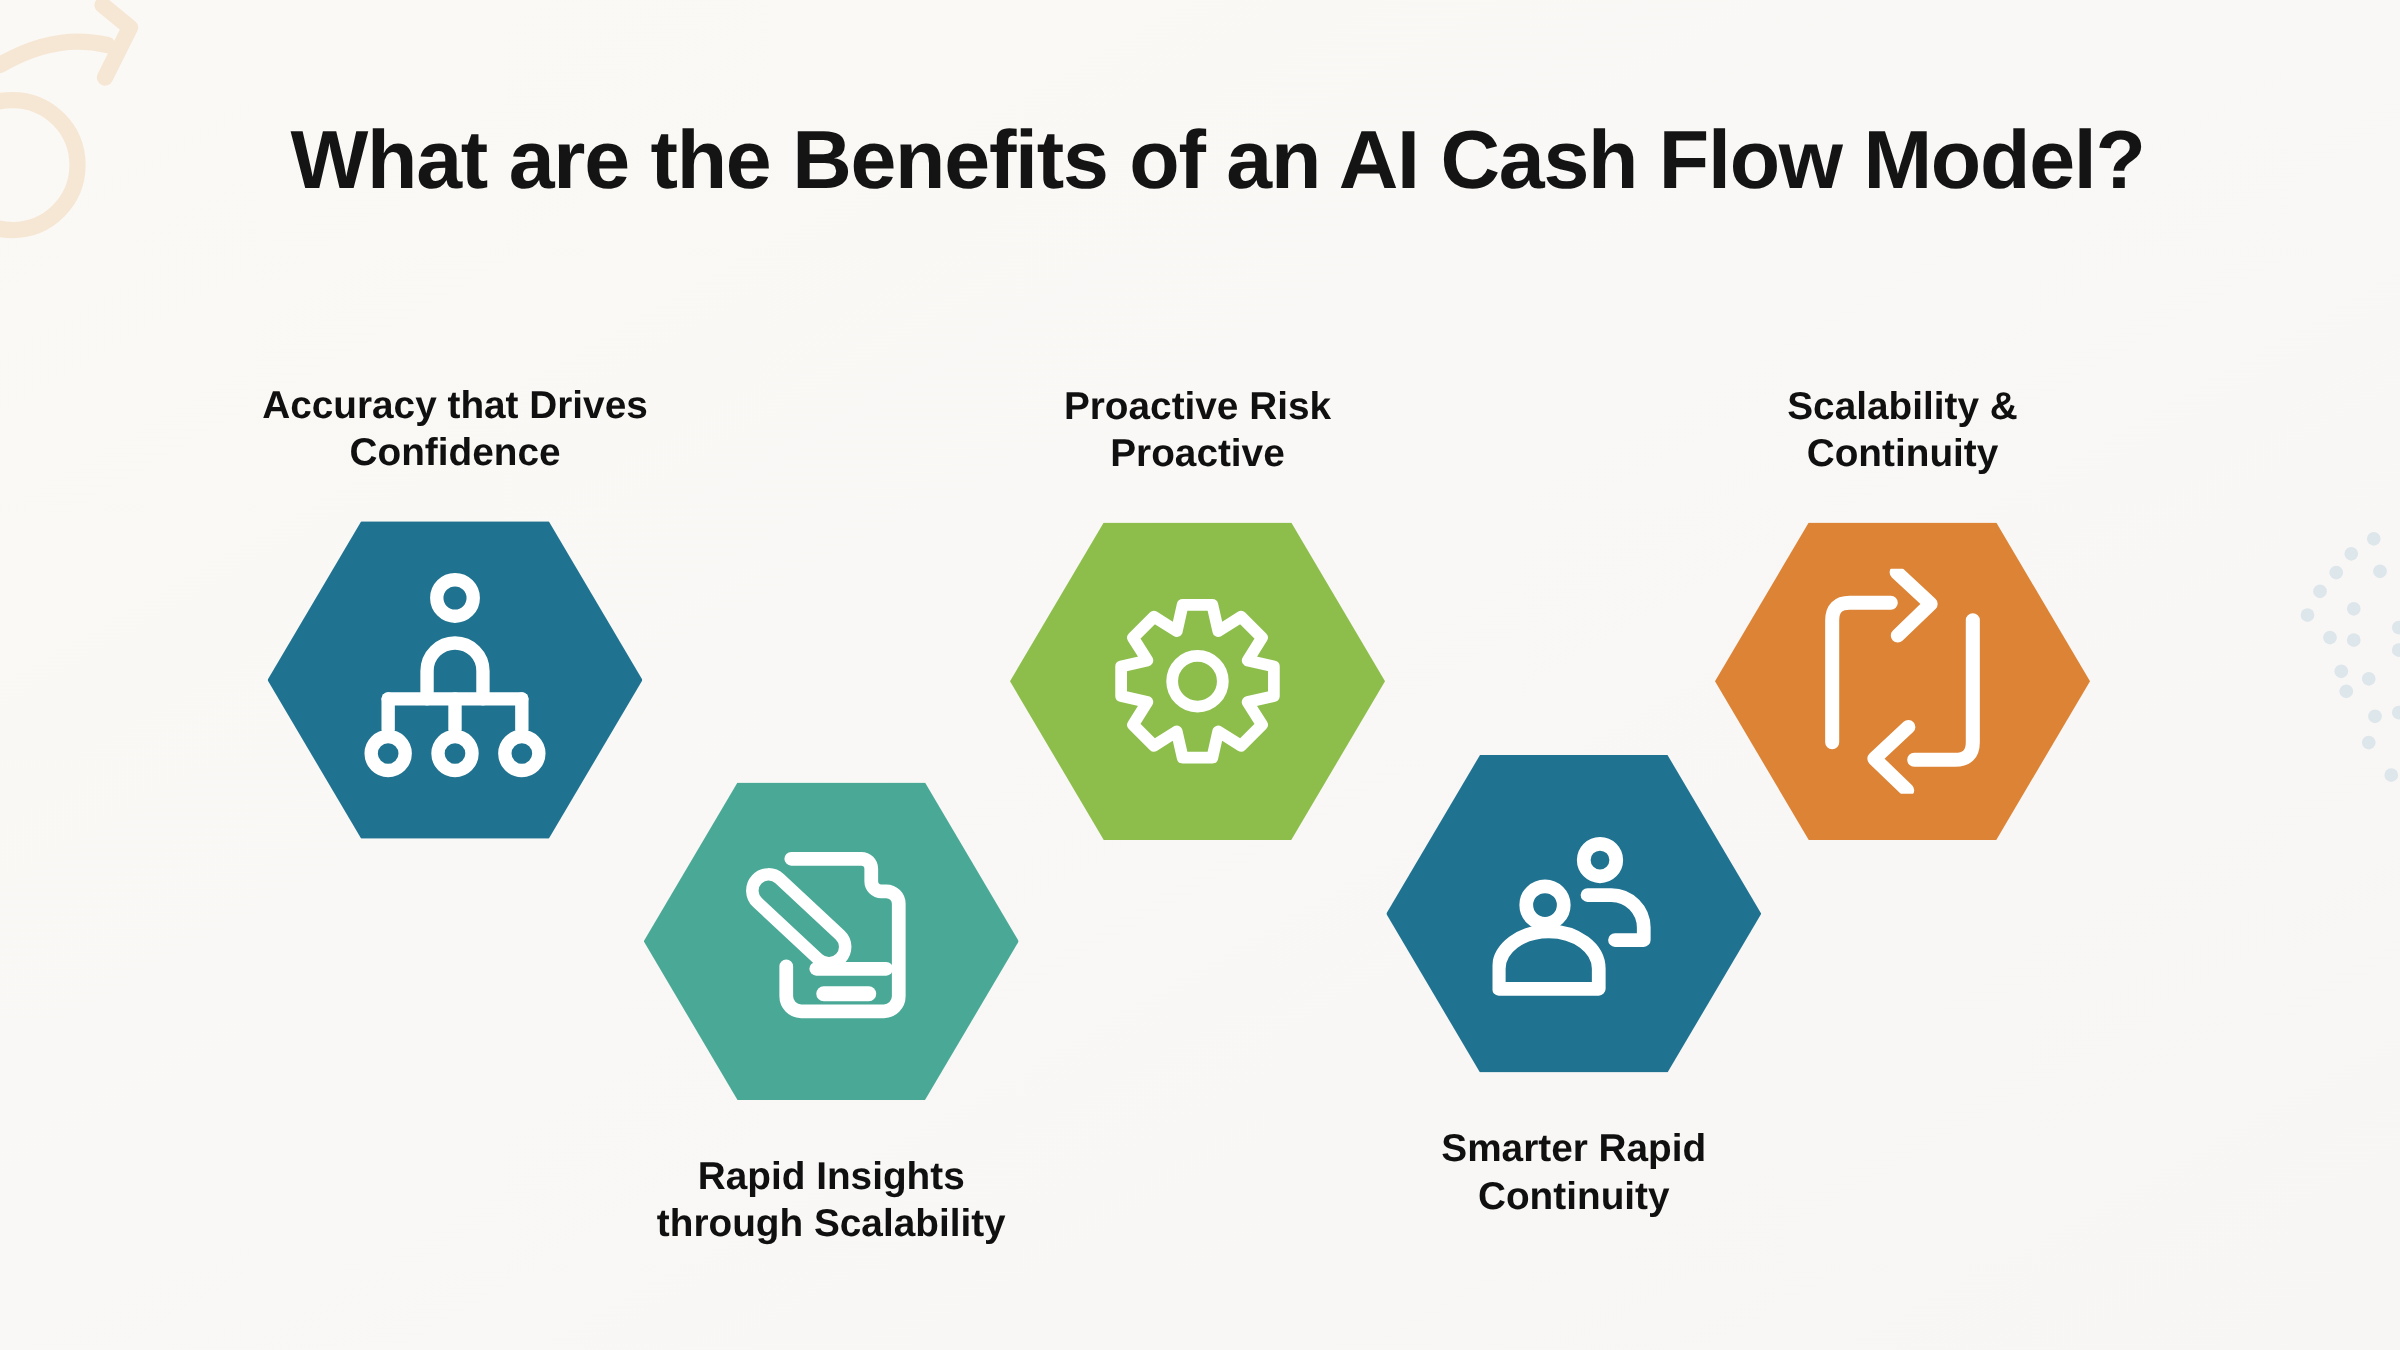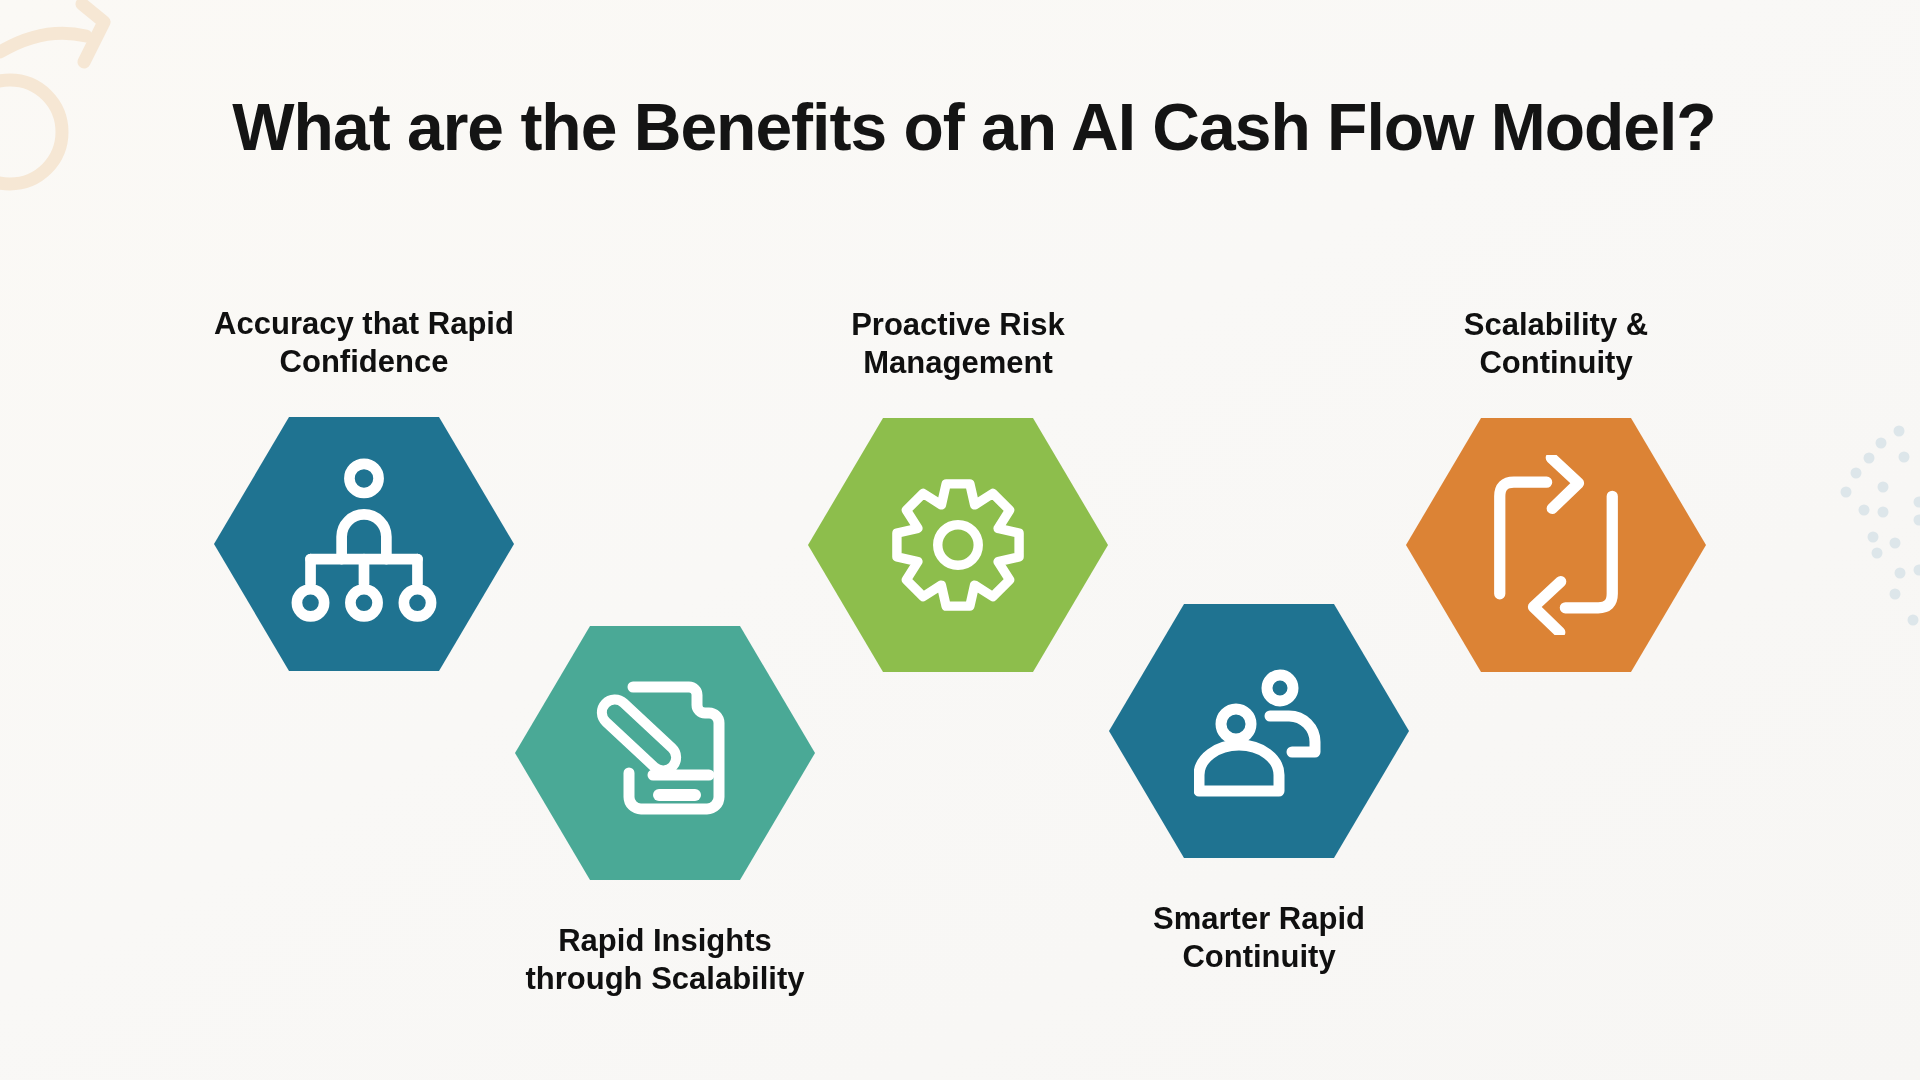--- a/index.html
+++ b/index.html
@@ -64,21 +64,21 @@
         <circle cx="79" cy="150" r="5.5"></circle>
       <circle cx="55" cy="174" r="5.5"></circle>
         <circle cx="73" cy="200" r="5.5"></circle>
     </g>
   </svg>
 
   <h1 class="title">What are the Benefits of an AI Cash Flow Model?</h1>
 
   <div class="benefit" style="left:214px;top:417px;">
     <div class="label above">
-      <span class="line">Accuracy that Rapid</span>
+      <span class="line">Accuracy that Drives</span>
       <span class="line">Confidence</span>
     </div>
     <div class="hex" style="background-color: rgb(31, 115, 145);">
       <svg class="icon" width="146" height="175" viewBox="0 0 150 180">
         <g fill="none" stroke="#FFFFFF" stroke-width="11" stroke-linecap="round" stroke-linejoin="round">
           <circle cx="75" cy="22" r="15"></circle>
           <path d="M 52,105 V 82 A 23,23 0 0 1 98,82 V 105"></path>
           <path d="M 20,105 H 130"></path>
           <path d="M 20,105 V 130"></path>
           <path d="M 75,105 V 130"></path>
@@ -104,21 +104,21 @@
     </div>
     <div class="label below">
       <span class="line">Rapid Insights</span>
       <span class="line">through Scalability</span>
     </div>
   </div>
 
   <div class="benefit" style="left:808px;top:418px;">
     <div class="label above">
       <span class="line">Proactive Risk</span>
-      <span class="line">Management</span>
+      <span class="line">Proactive</span>
     </div>
     <div class="hex" style="background-color: rgb(141, 190, 76);">
       <svg class="icon" width="152" height="152" viewBox="-105 -105 210 210">
         <g fill="none" stroke="#FFFFFF" stroke-width="13" stroke-linecap="round" stroke-linejoin="round">
           <path d="M 55.4,-23 L 84.4,-16.4 L 84.4,16.4 L 55.4,23
                    L 71.3,48.1 L 48.1,71.3 L 22.9,55.4
                    L 16.4,84.4 L -16.4,84.4 L -23,55.4
                    L -48.1,71.3 L -71.3,48.1 L -55.4,22.9
                    L -84.4,16.4 L -84.4,-16.4 L -55.4,-23
                    L -71.3,-48.1 L -48.1,-71.3 L -22.9,-55.4
@@ -140,21 +140,21 @@
           <path d="M 5,127 V 111 A 40,30 0 0 1 85,111 V 127 Z"></path>
         </g>
       </svg>
     </div>
     <div class="label below">
       <span class="line">Smarter Rapid</span>
       <span class="line">Continuity</span>
     </div>
   </div>
 
-  <div class="benefit" style="left:1406px;top:418px;">
+  <div class="benefit" style="left:1372px;top:418px;">
     <div class="label above">
       <span class="line">Scalability &amp;</span>
       <span class="line">Continuity</span>
     </div>
     <div class="hex" style="background-color: rgb(220, 131, 53);">
       <svg class="icon" width="136" height="180" viewBox="0 0 136 192">
         <g fill="none" stroke="#FFFFFF" stroke-width="12" stroke-linecap="round" stroke-linejoin="round">
           <path d="M 8,148 L 8,44 Q 8,29 23,29 L 58,29"></path>
           <path d="M 63,3 L 92,30 L 64,57"></path>
           <path d="M 128,44 L 128,148 Q 128,163 113,163 L 78,163"></path>

